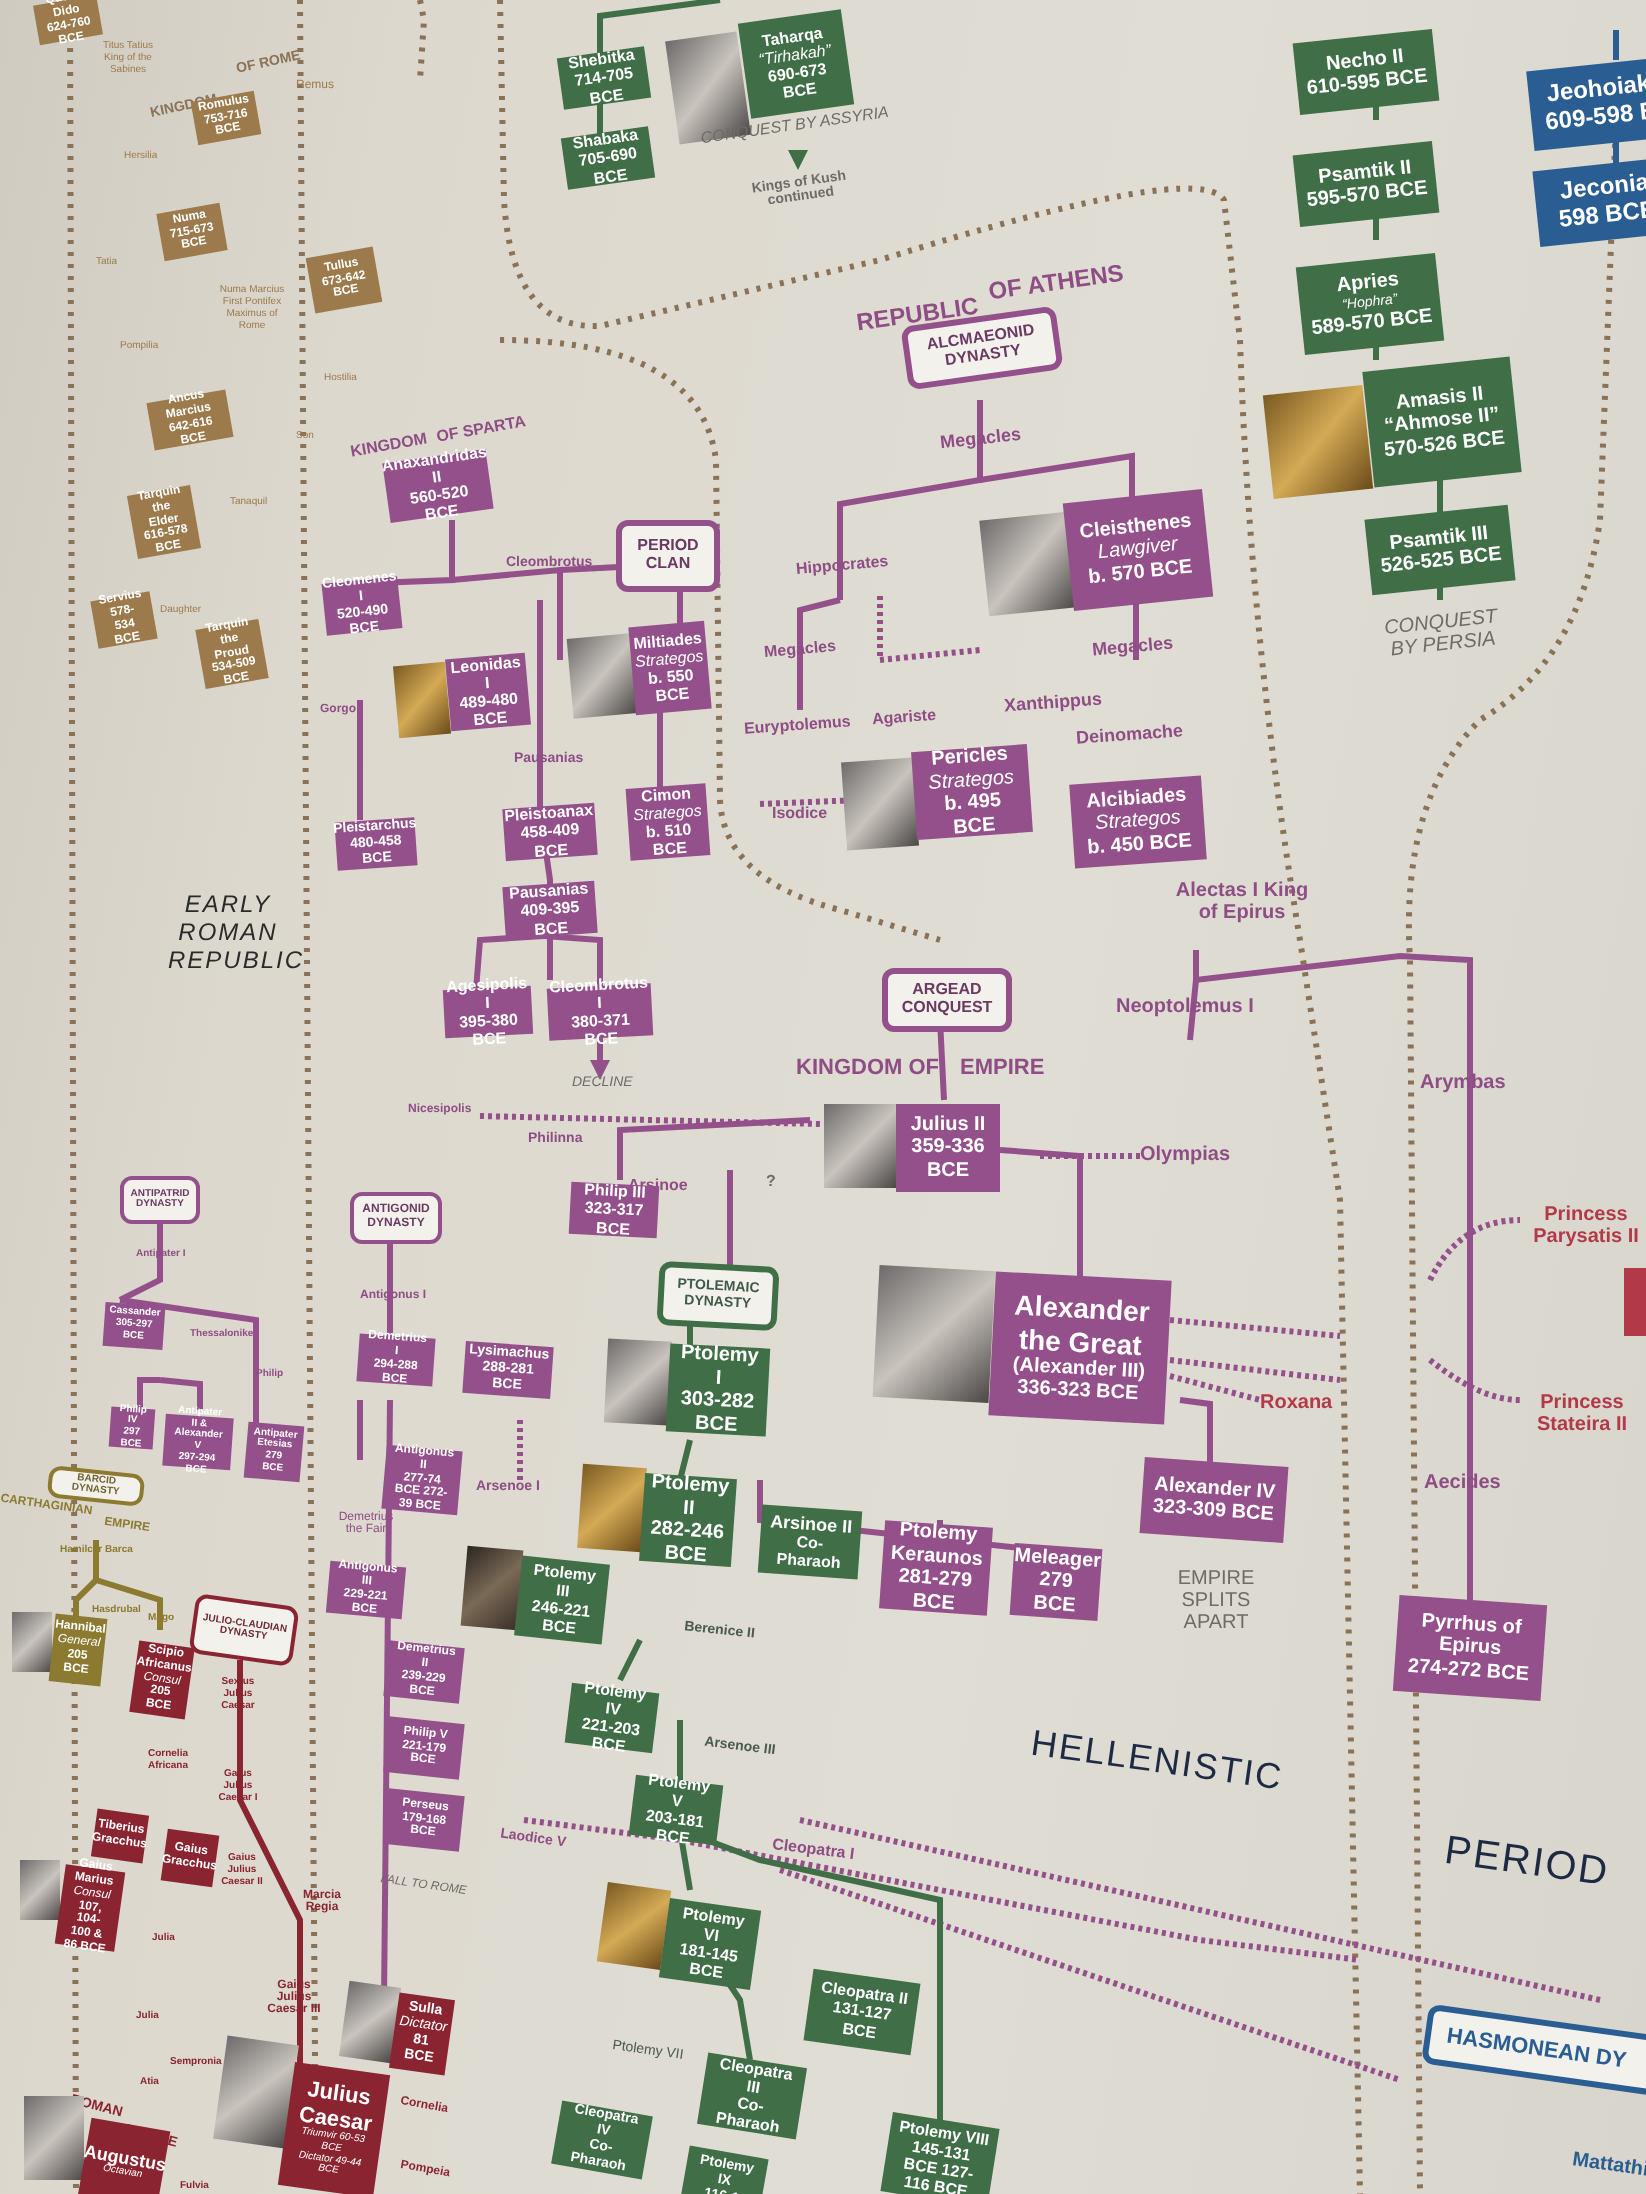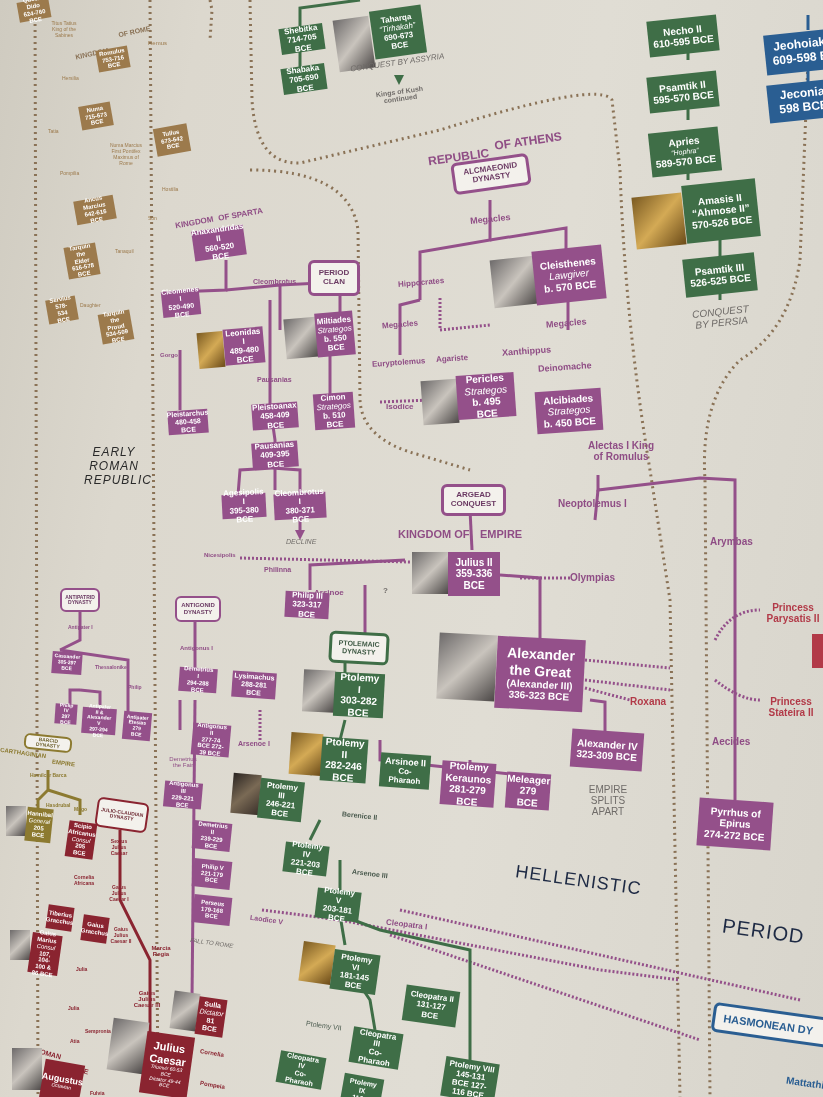--- a/index.html
+++ b/index.html
@@ -326,21 +326,21 @@
       <span class="nm">Pericles</span>
       <span class="sub">Strategos</span>
       <span class="dt">b. 495 BCE</span>
     </div>
 <div class="box athens" style="left:536px;top:390px;width:66px;height:42px;transform:rotate(-4deg);">
       <span class="nm">Alcibiades</span>
       <span class="sub">Strategos</span>
       <span class="dt">b. 450 BCE</span>
     </div>
 
-<div class="label lp" style="left:584px;top:440px;font-size:10px;width:74px;white-space:normal;text-align:center;">Alectas I King of Romulus</div>
+<div class="label lp" style="left:584px;top:440px;font-size:10px;width:74px;white-space:normal;text-align:center;">Alectas I King of Epirus</div>
 <div class="label lp" style="left:558px;top:498px;font-size:10px;">Neoptolemus I</div>
 <div class="label lp" style="left:710px;top:536px;font-size:10px;">Arymbas</div>
 <div class="label lp" style="left:570px;top:572px;font-size:10px;">Olympias</div>
 <div class="label lp" style="left:712px;top:736px;font-size:10px;">Aecides</div>
 <div class="box maced" style="left:698px;top:800px;width:74px;height:48px;transform:rotate(4deg);">
       <span class="nm">Pyrrhus of Epirus</span>
       <span class="dt">274-272 BCE</span>
     </div>
 
 <div class="label lp" style="left:204px;top:552px;font-size:6px;">Nicesipolis</div>

